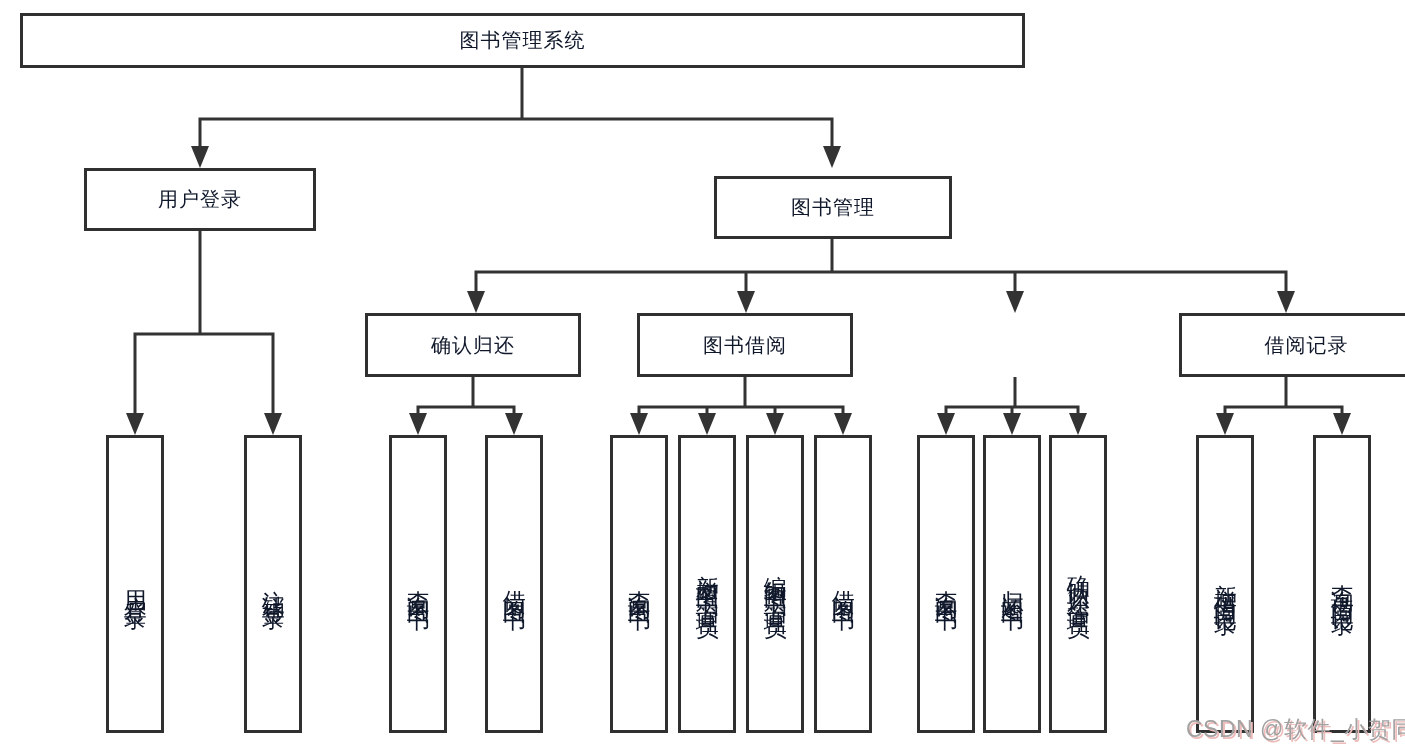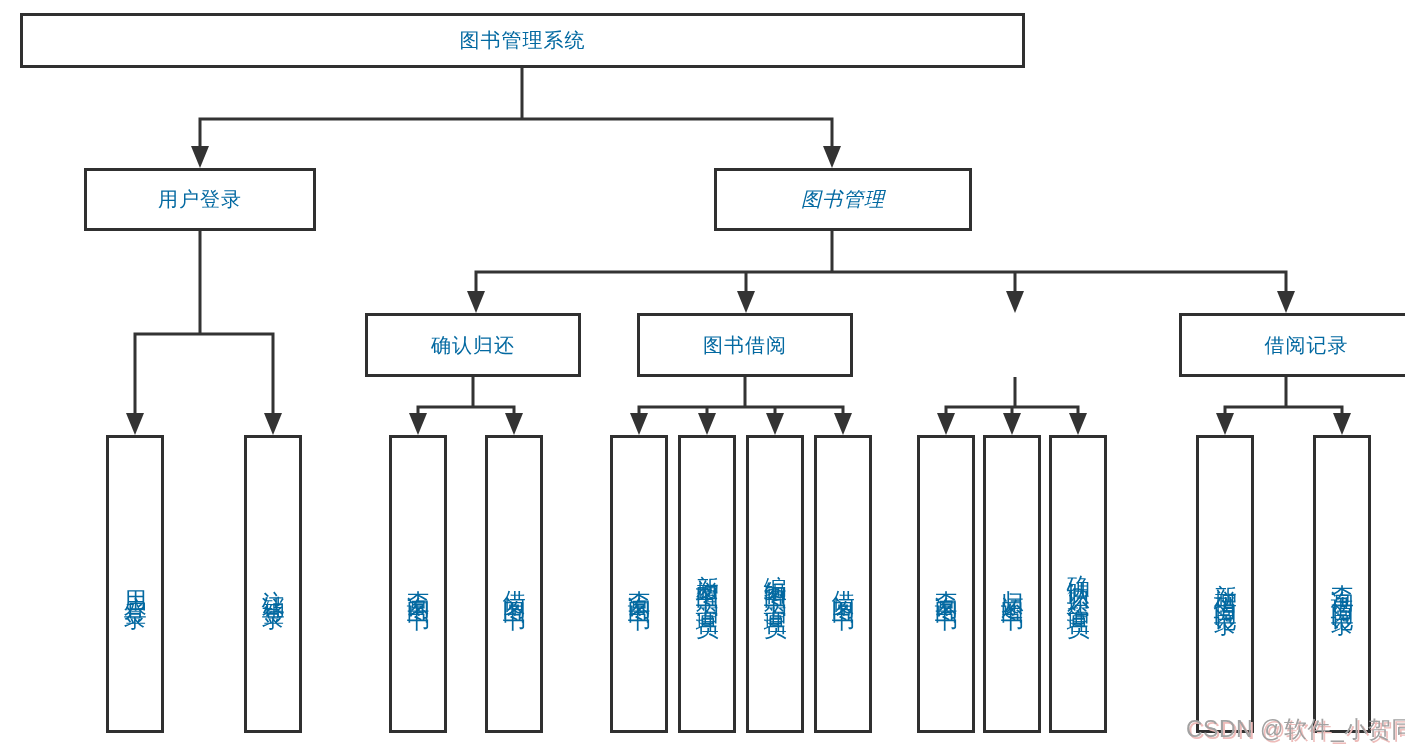--- a/index.html
+++ b/index.html
@@ -17,21 +17,21 @@
     width: 1405px; height: 747px;
   }
   .box {
     position: absolute;
     box-sizing: border-box;
     border: 3px solid #303030;
     background: #ffffff;
     display: flex;
     align-items: center;
     justify-content: center;
-    color: #0369a1;
+    color: #0f172a;
     font-size: 20px;
     letter-spacing: 1px;
     z-index: 2;
   }
   .vbox {
     writing-mode: vertical-rl;
     text-orientation: mixed;
     font-size: 23px;
     letter-spacing: 6px;
     line-height: 1.1;
@@ -97,21 +97,21 @@
     </g>
   </svg>
 
   <div class="box" style="left:20px; top:13px; width:1005px; height:55px;">
     <span>图书管理系统</span>
   </div>
 
   <div class="box" style="left:84px; top:168px; width:232px; height:63px;">
     <span>用户登录</span>
   </div>
-  <div class="box" style="left:714px; top:168px; width:258px; height:63px;font-style:italic;">
+  <div class="box" style="left:714px; top:176px; width:238px; height:63px;">
     <span>图书管理</span>
   </div>
 
   <div class="box" style="left:365px; top:313px; width:216px; height:64px;">
     <span>确认归还</span>
   </div>
   <div class="box" style="left:637px; top:313px; width:216px; height:64px;">
     <span>图书借阅</span>
   </div>
   <div class="box" style="left:1179px; top:313px; width:255px; height:64px;">

